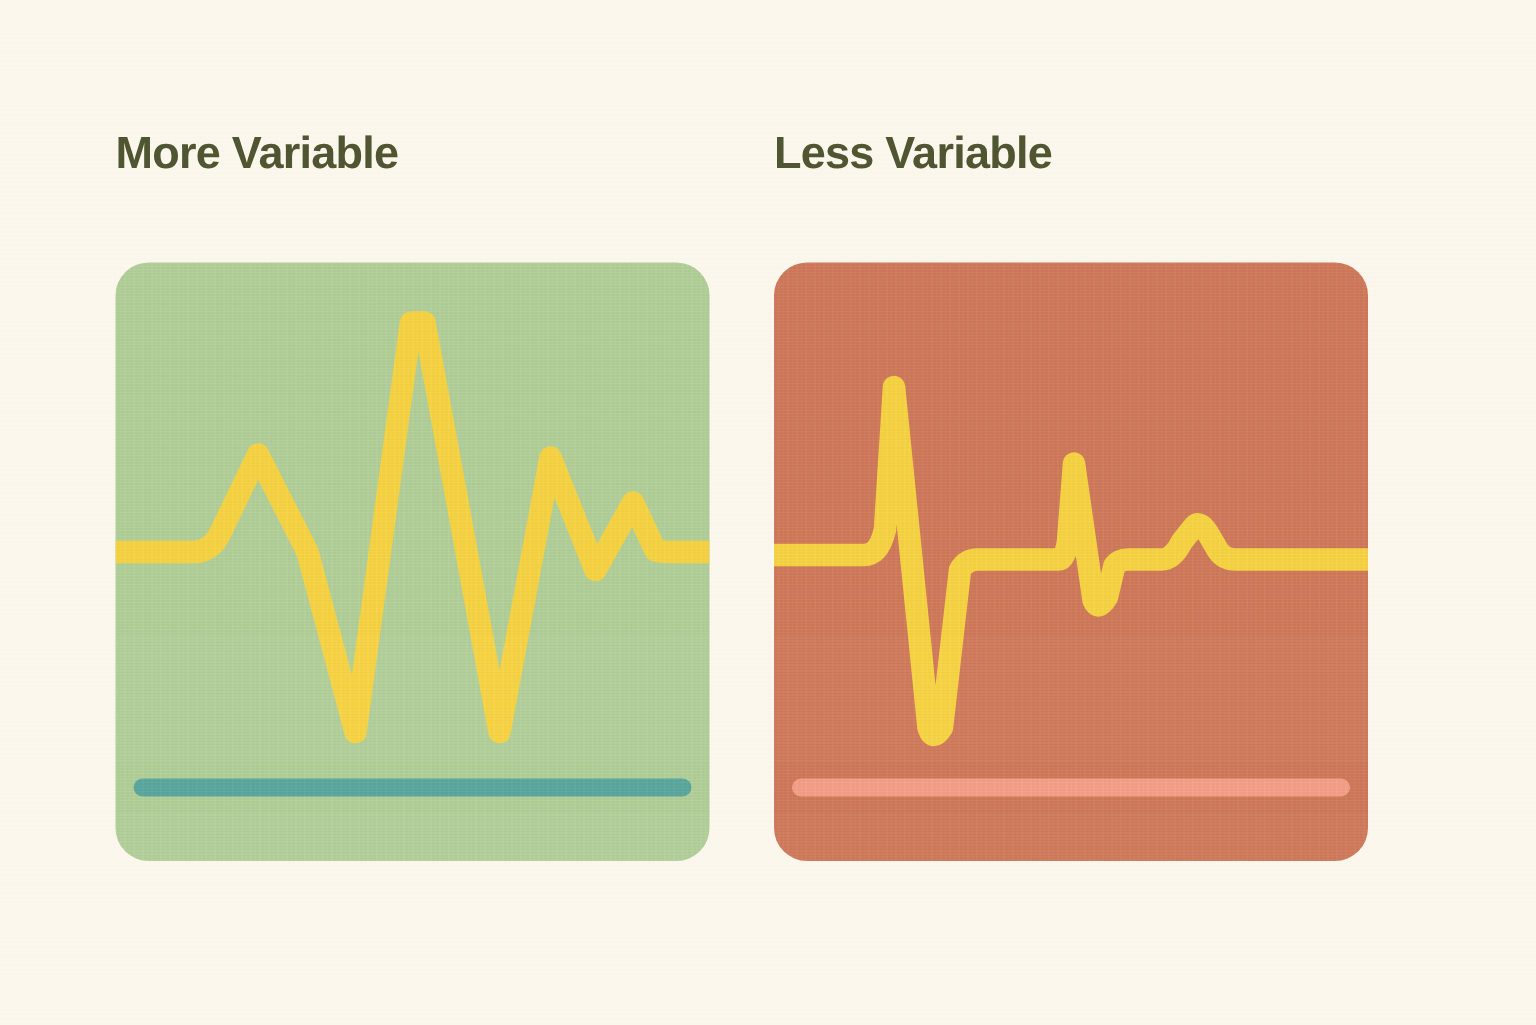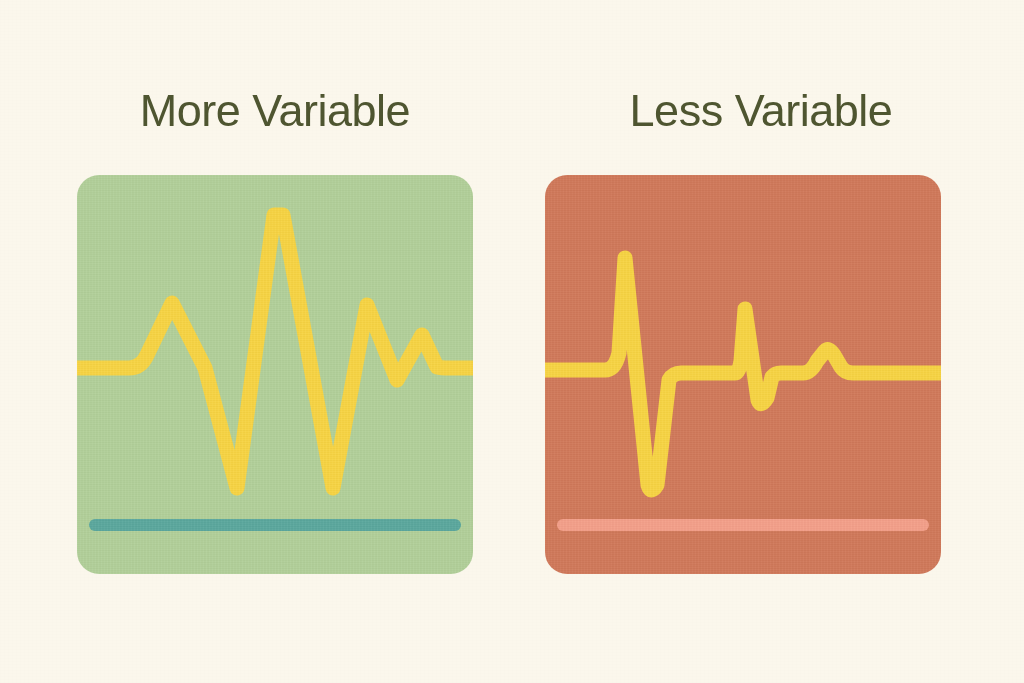--- a/index.html
+++ b/index.html
@@ -34,23 +34,23 @@
 
   .panel {
     position: absolute;
   }
 
   .panel-title {
     position: absolute;
     top: 0;
     left: 0;
     width: 100%;
-    text-align: center;
-    font-size: 45px;
-    font-weight: normal;
+    text-align: left;
+    font-size: 30px;
+    font-weight: bold;
     letter-spacing: -0.5px;
     color: #4f5631;
     line-height: 1;
     white-space: nowrap;
   }
 
   .card {
     position: absolute;
     border-radius: 22px;
     overflow: hidden;
@@ -71,21 +71,21 @@
     width: 100%;
     height: 100%;
     display: block;
   }
 
   
   #panel-more  { left: 77px;  top: 88px;  width: 396px; height: 486px; }
   #card-more   { left: 0;     top: 87px;  width: 396px; height: 399px; }
 
   
-  #panel-less  { left: 545px; top: 88px;  width: 432px; height: 486px; }
+  #panel-less  { left: 516px; top: 88px;  width: 432px; height: 486px; }
   #card-less   { left: 0;     top: 87px;  width: 396px; height: 399px; }
 </style>
 </head>
 <body style="background: rgb(251, 247, 236);">
 
 <div class="stage">
 
   <div class="panel" id="panel-more">
 
     <div class="panel-title" style="color: rgb(79, 86, 49);">More Variable</div>

